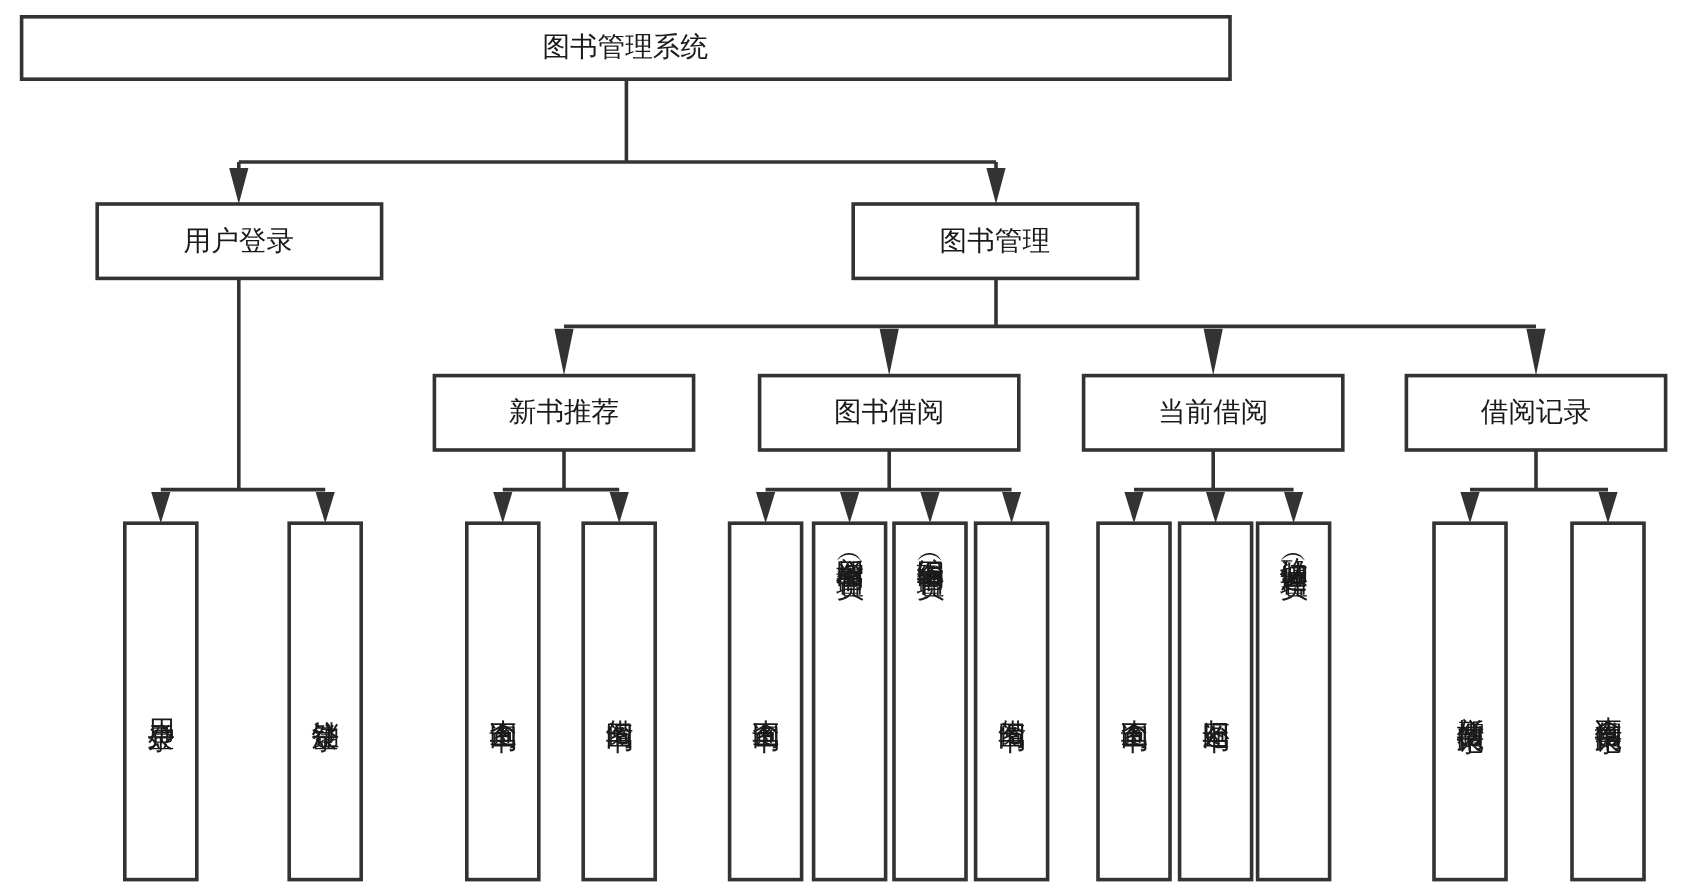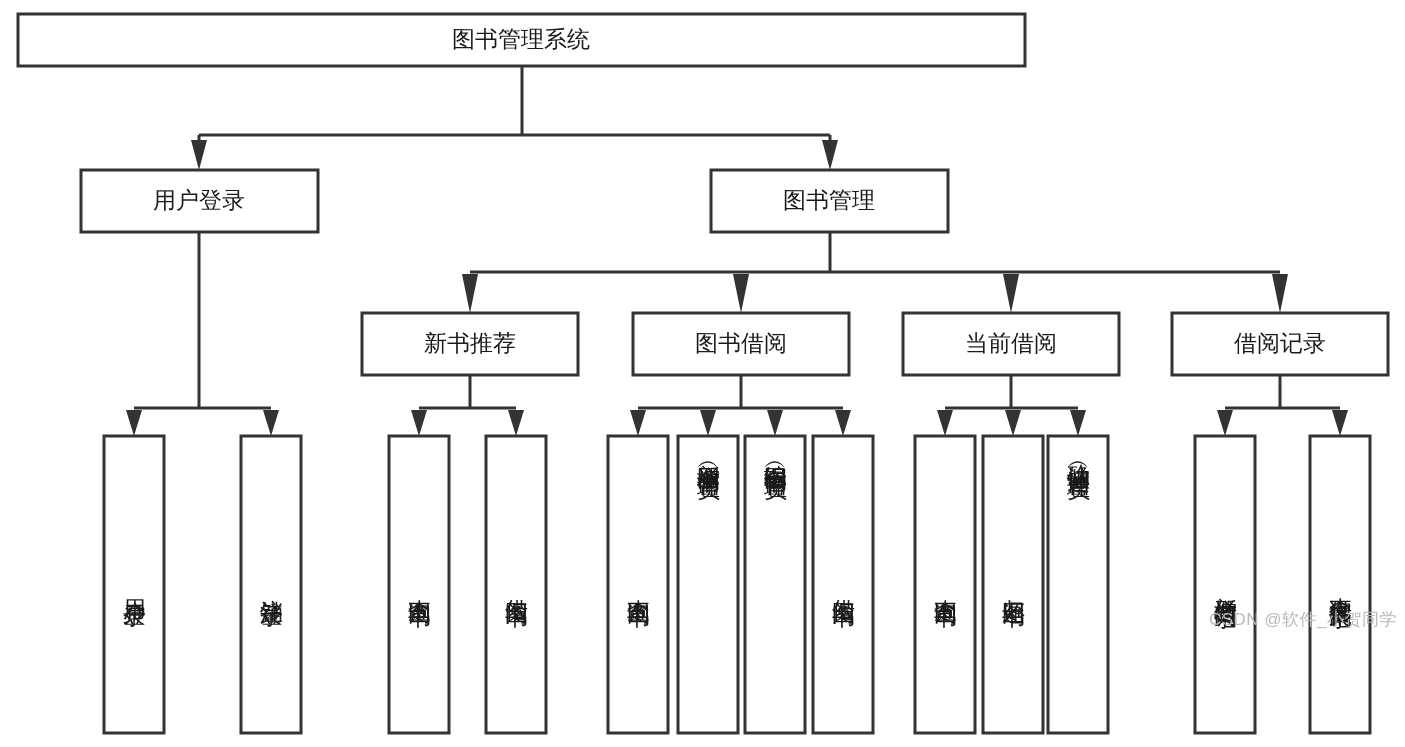--- a/index.html
+++ b/index.html
@@ -185,14 +185,13 @@
   <div class="vlabel" style="left:608px;  top:436px; width:60px; height:297px;">查询图书</div>
   <div class="vlabel" style="left:678px;  top:436px; width:60px; height:297px; justify-content:flex-start; padding-top:10px; box-sizing:border-box;">新增图书（管理员）</div>
   <div class="vlabel" style="left:745px;  top:436px; width:60px; height:297px; justify-content:flex-start; padding-top:10px; box-sizing:border-box;">编辑图书（管理员）</div>
   <div class="vlabel" style="left:813px;  top:436px; width:60px; height:297px;">借阅图书</div>
   <div class="vlabel" style="left:915px;  top:436px; width:60px; height:297px;">查询图书</div>
   <div class="vlabel" style="left:983px;  top:436px; width:60px; height:297px;">归还图书</div>
   <div class="vlabel" style="left:1048px; top:436px; width:60px; height:297px; justify-content:flex-start; padding-top:10px; box-sizing:border-box;">确认归还（管理员）</div>
   <div class="vlabel" style="left:1195px; top:436px; width:60px; height:297px;">新增借阅记录</div>
   <div class="vlabel" style="left:1310px; top:436px; width:60px; height:297px;">查询借阅记录</div>
 
-  <div class="watermark">CSDN @软件_小贺同学</div>
 </div>
 
 </body></html>

